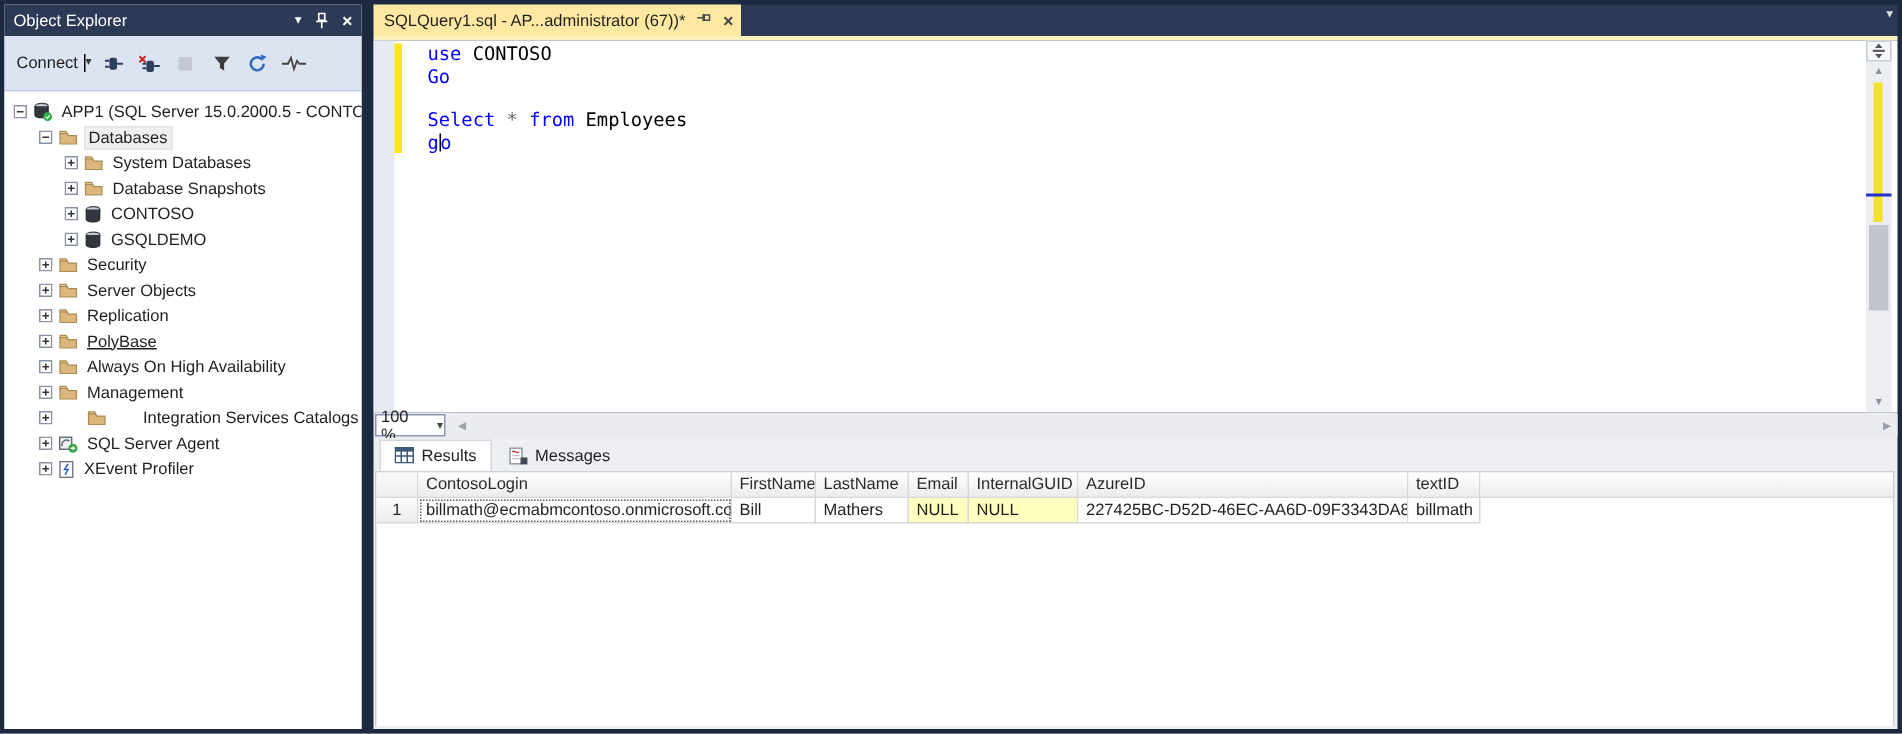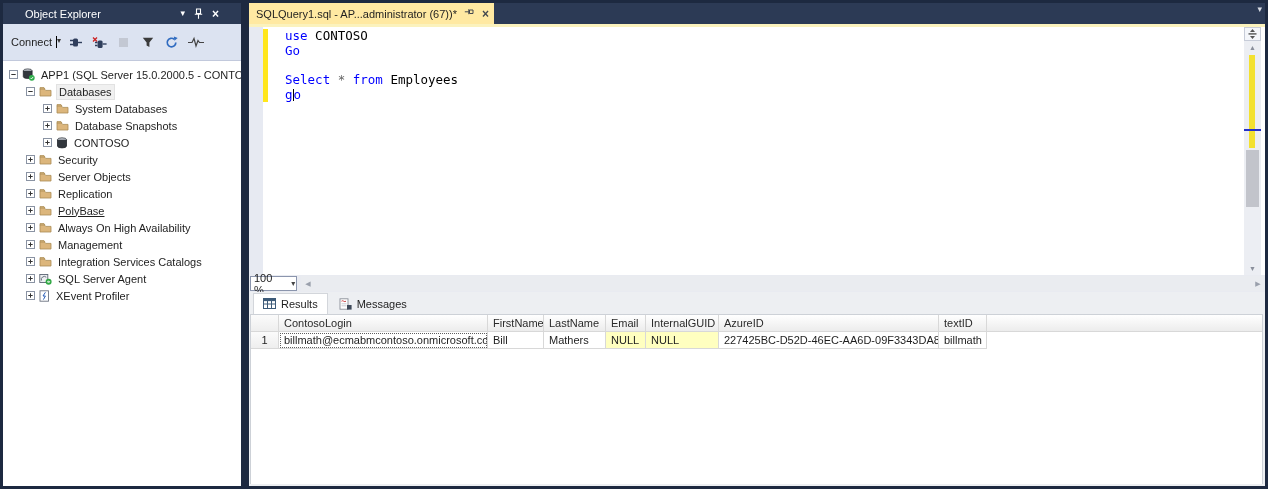--- a/index.html
+++ b/index.html
@@ -10,21 +10,21 @@
     --null-yellow: #ffffc0;
     --toolbar-bg: #dce3f1;
     --kw: #0000ff;
   }
   *{margin:0;padding:0;box-sizing:border-box;}
   body{font-family:"Liberation Sans","DejaVu Sans",sans-serif;}
   .root{position:relative;width:1268px;height:489px;background:#1d2940;overflow:hidden;font-size:11px;color:#1e1e1e;}
 
   
   .oe-panel{position:absolute;left:3px;top:3px;width:238px;height:483px;background:#fff;display:flex;flex-direction:column;}
-  .oe-title{height:21px;background:var(--navy);color:#fff;display:flex;align-items:center;padding:0 22px;flex:0 0 auto;}
+  .oe-title{height:21px;background:var(--navy);color:#fff;display:flex;align-items:center;padding:0 6px;flex:0 0 auto;}
   .oe-title .t{flex:1 1 auto;white-space:nowrap;overflow:hidden;}
   .oe-title .ico{margin-left:9px;color:#fff;font-size:9px;line-height:1;cursor:default;display:flex;align-items:center;}
   .oe-toolbar{height:23px;background:var(--toolbar-bg);border-bottom:1px solid #c2c9dc;display:flex;align-items:center;padding:18px 5px;gap:8px;flex:0 0 auto;}
   .oe-toolbar .connect{display:flex;align-items:center;gap:4px;color:#1e1e1e;padding:2px 3px;}
   .oe-toolbar .caret{font-size:8px;color:#3a3a3a;}
   .tbico{display:flex;align-items:center;justify-content:center;width:16px;height:16px;}
   .stop-sq{width:9px;height:9px;background:#c3c8d3;display:inline-block;}
   .oe-tree{flex:1 1 auto;background:#fff;padding-top:5px;overflow:hidden;}
   .tree-row{height:17px;display:flex;align-items:center;white-space:nowrap;}
   .tree-row .lbl{margin-left:4px;padding:0 2px;line-height:14px;}
@@ -210,20 +210,36 @@
             </svg>
           </span>
           <span class="nodeicon">
             <svg width="12" height="12" viewBox="0 0 12 12">
               <ellipse cx="6" cy="2.7" rx="4.5" ry="1.9" fill="#c9cdd4" stroke="#3a3f46" stroke-width="0.8"></ellipse>
               <path d="M1.5 2.7 V9 a4.5 1.9 0 0 0 9 0 V2.7" fill="#32373d" stroke="#23272c" stroke-width="0.8"></path>
             </svg>
           </span>
           <span class="lbl">CONTOSO</span>
         </div>
+        <div class="tree-row" style="padding-left: 40px;">
+          <span class="expander">
+            <svg width="9" height="9" viewBox="0 0 9 9">
+              <rect x="0.5" y="0.5" width="8" height="8" fill="#fff" stroke="#8a93a3"></rect>
+              <line x1="2.3" y1="4.5" x2="6.7" y2="4.5" stroke="#333" stroke-width="1"></line>
+              <line x1="4.5" y1="2.3" x2="4.5" y2="6.7" stroke="#333" stroke-width="1"></line>
+            </svg>
+          </span>
+          <span class="nodeicon">
+            <svg width="12" height="12" viewBox="0 0 12 12">
+              <ellipse cx="6" cy="2.7" rx="4.5" ry="1.9" fill="#c9cdd4" stroke="#3a3f46" stroke-width="0.8"></ellipse>
+              <path d="M1.5 2.7 V9 a4.5 1.9 0 0 0 9 0 V2.7" fill="#32373d" stroke="#23272c" stroke-width="0.8"></path>
+            </svg>
+          </span>
+          <span class="lbl">GSQLDEMO</span>
+        </div>
         <div class="tree-row" style="padding-left: 23px;">
           <span class="expander">
             <svg width="9" height="9" viewBox="0 0 9 9">
               <rect x="0.5" y="0.5" width="8" height="8" fill="#fff" stroke="#8a93a3"></rect>
               <line x1="2.3" y1="4.5" x2="6.7" y2="4.5" stroke="#333" stroke-width="1"></line>
               <line x1="4.5" y1="2.3" x2="4.5" y2="6.7" stroke="#333" stroke-width="1"></line>
             </svg>
           </span>
           <span class="nodeicon">
             <svg width="13" height="11" viewBox="0 0 13 11">
@@ -306,21 +322,21 @@
             </svg>
           </span>
           <span class="nodeicon">
             <svg width="13" height="11" viewBox="0 0 13 11">
               <path d="M1 3.2 V1.6 h4 l1 1.6 z" fill="#e7c88f" stroke="#a98c54" stroke-width="0.8"></path>
               <path d="M1 3 h4.4 l1.2 1.4 H12 V10 H1 z" fill="#dcb67c" stroke="#a98c54" stroke-width="0.8"></path>
             </svg>
           </span>
           <span class="lbl">Management</span>
         </div>
-        <div class="tree-row" style="padding-left: 23px;">
+        <div class="tree-row" style="padding-left: 23px; justify-content: space-between;">
           <span class="expander">
             <svg width="9" height="9" viewBox="0 0 9 9">
               <rect x="0.5" y="0.5" width="8" height="8" fill="#fff" stroke="#8a93a3"></rect>
               <line x1="2.3" y1="4.5" x2="6.7" y2="4.5" stroke="#333" stroke-width="1"></line>
               <line x1="4.5" y1="2.3" x2="4.5" y2="6.7" stroke="#333" stroke-width="1"></line>
             </svg>
           </span>
           <span class="nodeicon">
             <svg width="13" height="11" viewBox="0 0 13 11">
               <path d="M1 3.2 V1.6 h4 l1 1.6 z" fill="#e7c88f" stroke="#a98c54" stroke-width="0.8"></path>

